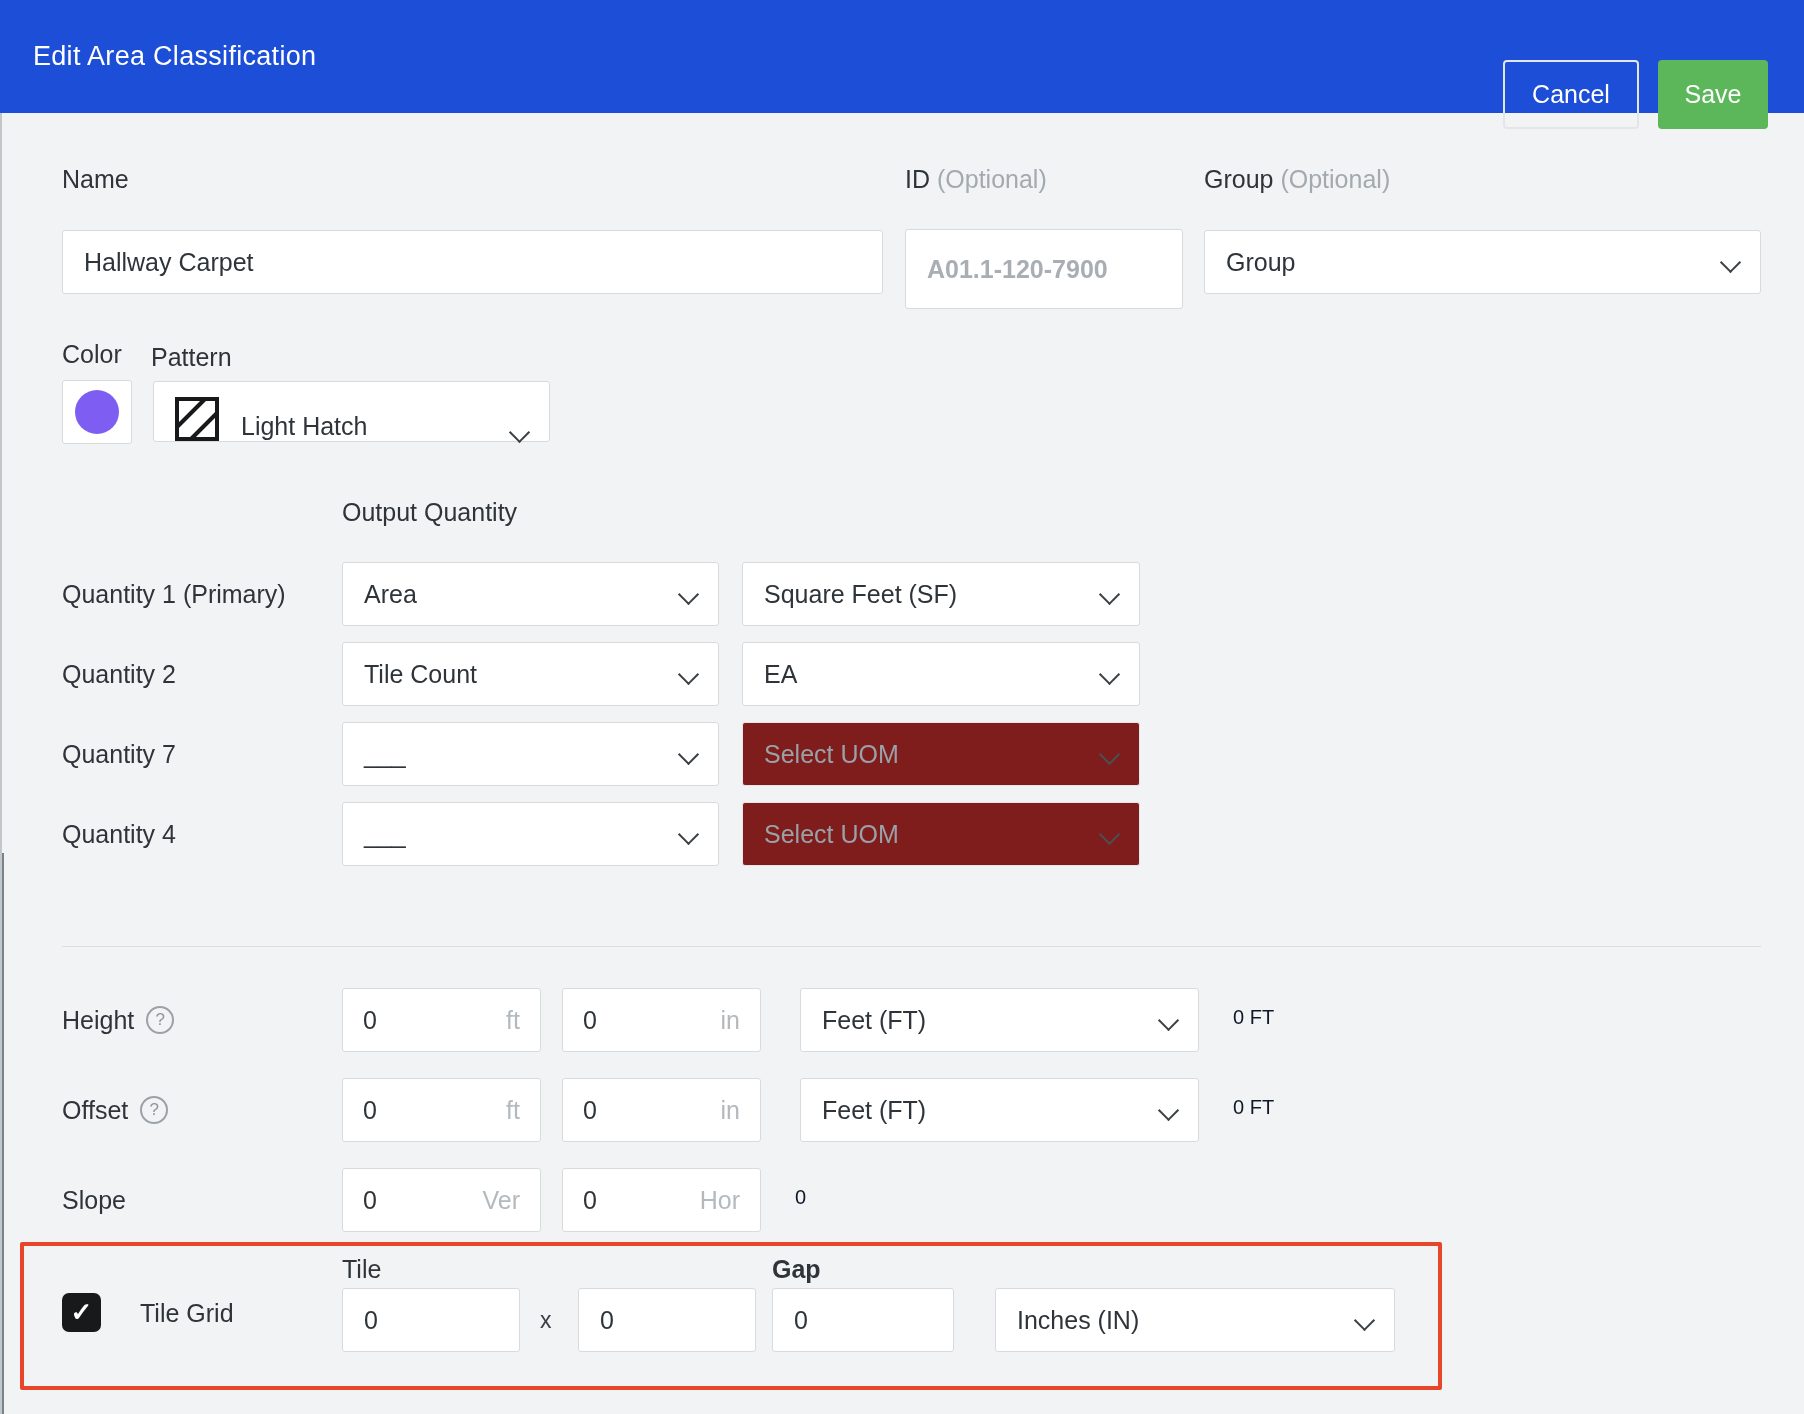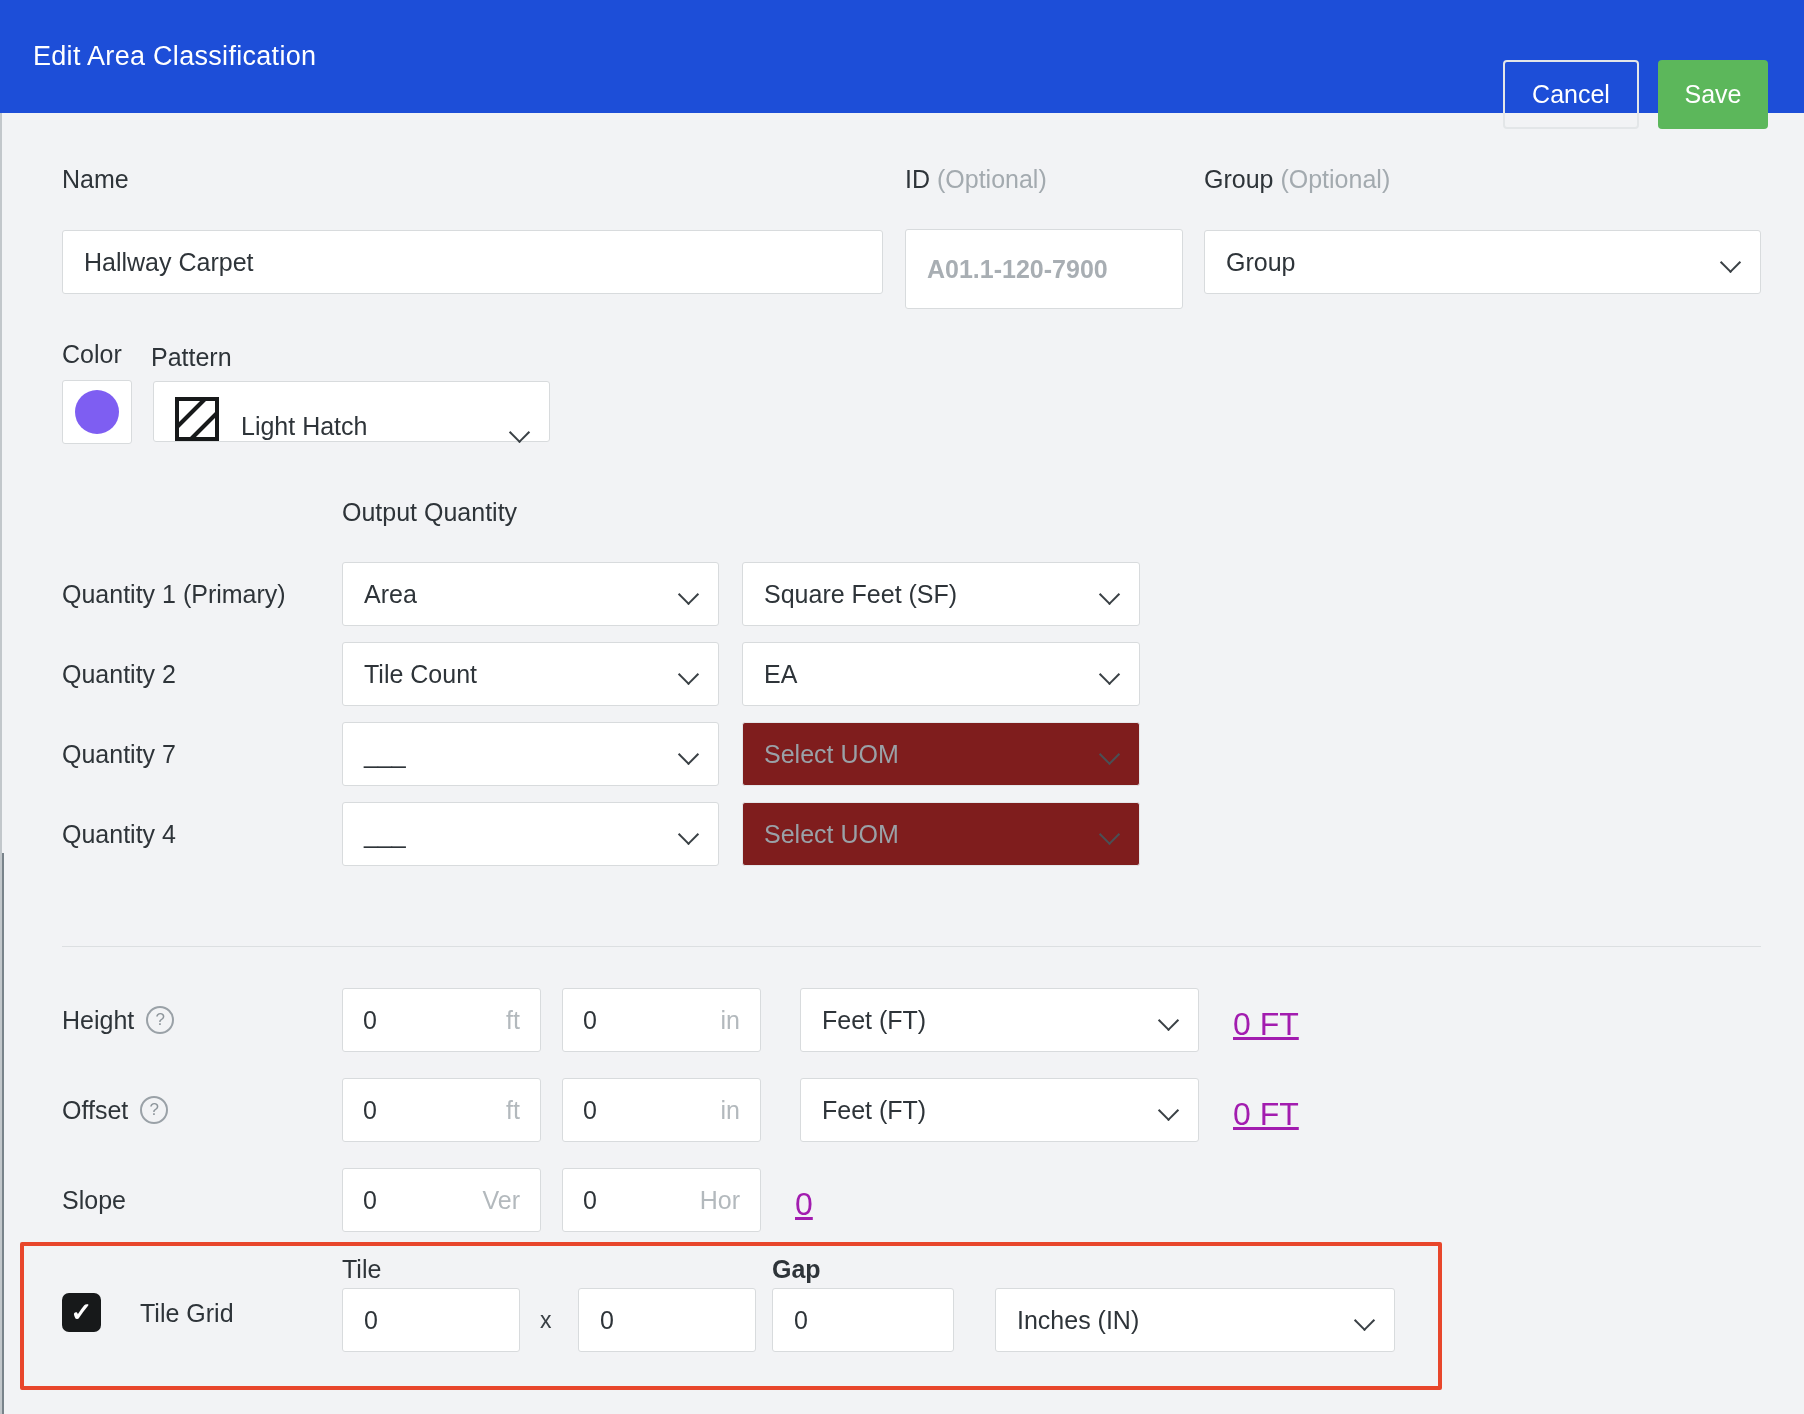--- a/index.html
+++ b/index.html
@@ -84,21 +84,21 @@
     border:none; outline:none; font-size:25px; color:#2e3439; width:100%;
     font-family:inherit; background:transparent;
   }
   .mbox .suffix { color:#b3b9bd; font-size:25px; margin-left:8px; }
 
   .help {
     display:inline-flex; align-items:center; justify-content:center;
     width:28px; height:28px; border-radius:50%; border:2px solid #9aa1a7;
     color:#8d959b; font-size:17px; margin-left:12px; vertical-align:-4px;
   }
-  .computed { position:absolute; font-size:32px; color:#a21caf;text-decoration:underline; }
+  .computed { position:absolute; font-size:20px; color:#0f172a; }
 
   
   .highlight {
     position:absolute; left:20px; top:1242px; width:1422px; height:148px;
     border:4px solid #e8462b; border-radius:2px; pointer-events:none;
   }
 
   .checkbox {
     position:absolute; left:62px; top:1293px; width:39px; height:39px;
     background:#17191a; border-radius:7px; display:flex; align-items:center;

